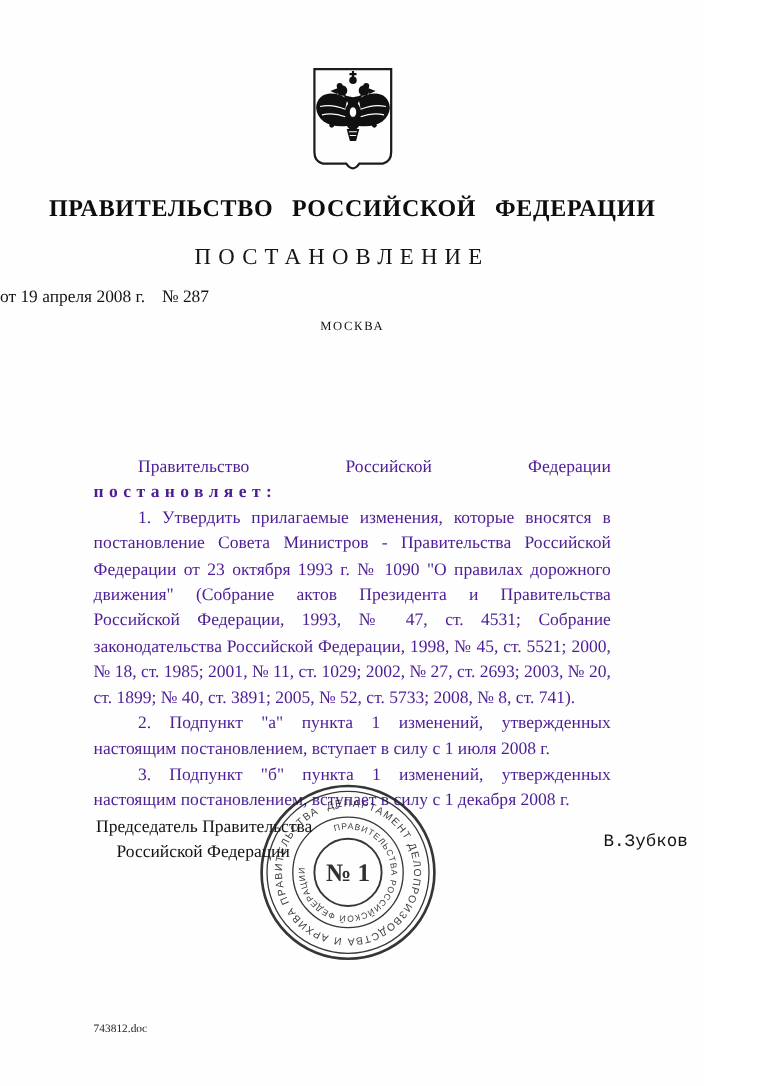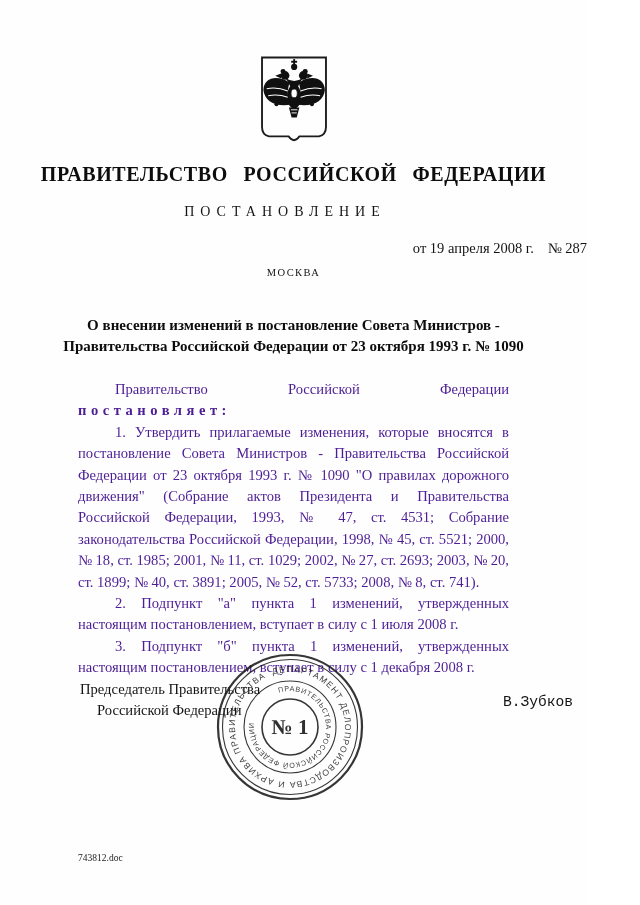--- a/index.html
+++ b/index.html
@@ -33,28 +33,28 @@
     font-size: 20px;
     font-weight: bold;
     letter-spacing: 0.6px;
     word-spacing: 10px;
     color: #0d0d0d;
   }
   .doc-type {
     position: absolute;
     top: 204px; left: 0; right: 17px;
     text-align: center;
-    font-size: 14px;
+    font-size: 19px;
     letter-spacing: 6px;
     color: #141414;
   }
   .date-line {
     position: absolute;
     top: 240px; left: 0; right: 0;
-    text-align: right;
+    text-align: left;
     font-size: 14.5px;
     color: #141414;
   }
   .date-line .num { margin-left: 14px; }
   .city {
     position: absolute;
     top: 267px; left: 0; right: 0;
     text-align: center;
     font-size: 10.5px;
     letter-spacing: 1.4px;
@@ -170,24 +170,20 @@
     </svg>
   </div>
 
   <div class="org-title">ПРАВИТЕЛЬСТВО  РОССИЙСКОЙ  ФЕДЕРАЦИИ</div>
   <div class="doc-type">ПОСТАНОВЛЕНИЕ</div>
   <div class="date-line">
     <span>от 19 апреля 2008 г.</span><span class="num">№  287</span>
   </div>
   <div class="city">МОСКВА</div>
 
-  <div class="doc-title">
-    <div>О внесении изменений в постановление Совета Министров -</div>
-    <div>Правительства Российской Федерации от 23 октября 1993 г. № 1090</div>
-  </div>
 
   <div class="body-text">
     <p><span>Правительство Российской Федерации </span><span class="verb-bold">постановляет:</span></p>
     <p>1. Утвердить прилагаемые изменения, которые вносятся в постановление Совета Министров - Правительства Российской Федерации от 23 октября 1993 г. № 1090 "О правилах дорожного движения" (Собрание актов Президента и Правительства Российской Федерации, 1993, № 47, ст. 4531; Собрание законодательства Российской Федерации, 1998, № 45, ст. 5521; 2000, № 18, ст. 1985; 2001, № 11, ст. 1029; 2002, № 27, ст. 2693; 2003, № 20, ст. 1899; № 40, ст. 3891; 2005, № 52, ст. 5733; 2008, № 8, ст. 741).</p>
     <p>2. Подпункт "а" пункта 1 изменений, утвержденных настоящим постановлением, вступает в силу с 1 июля 2008 г.</p>
     <p>3. Подпункт "б" пункта 1 изменений, утвержденных настоящим постановлением, вступает в силу с 1 декабря 2008 г.</p>
   </div>
 
   <div class="sig-post">
     <div>Председатель Правительства</div>

